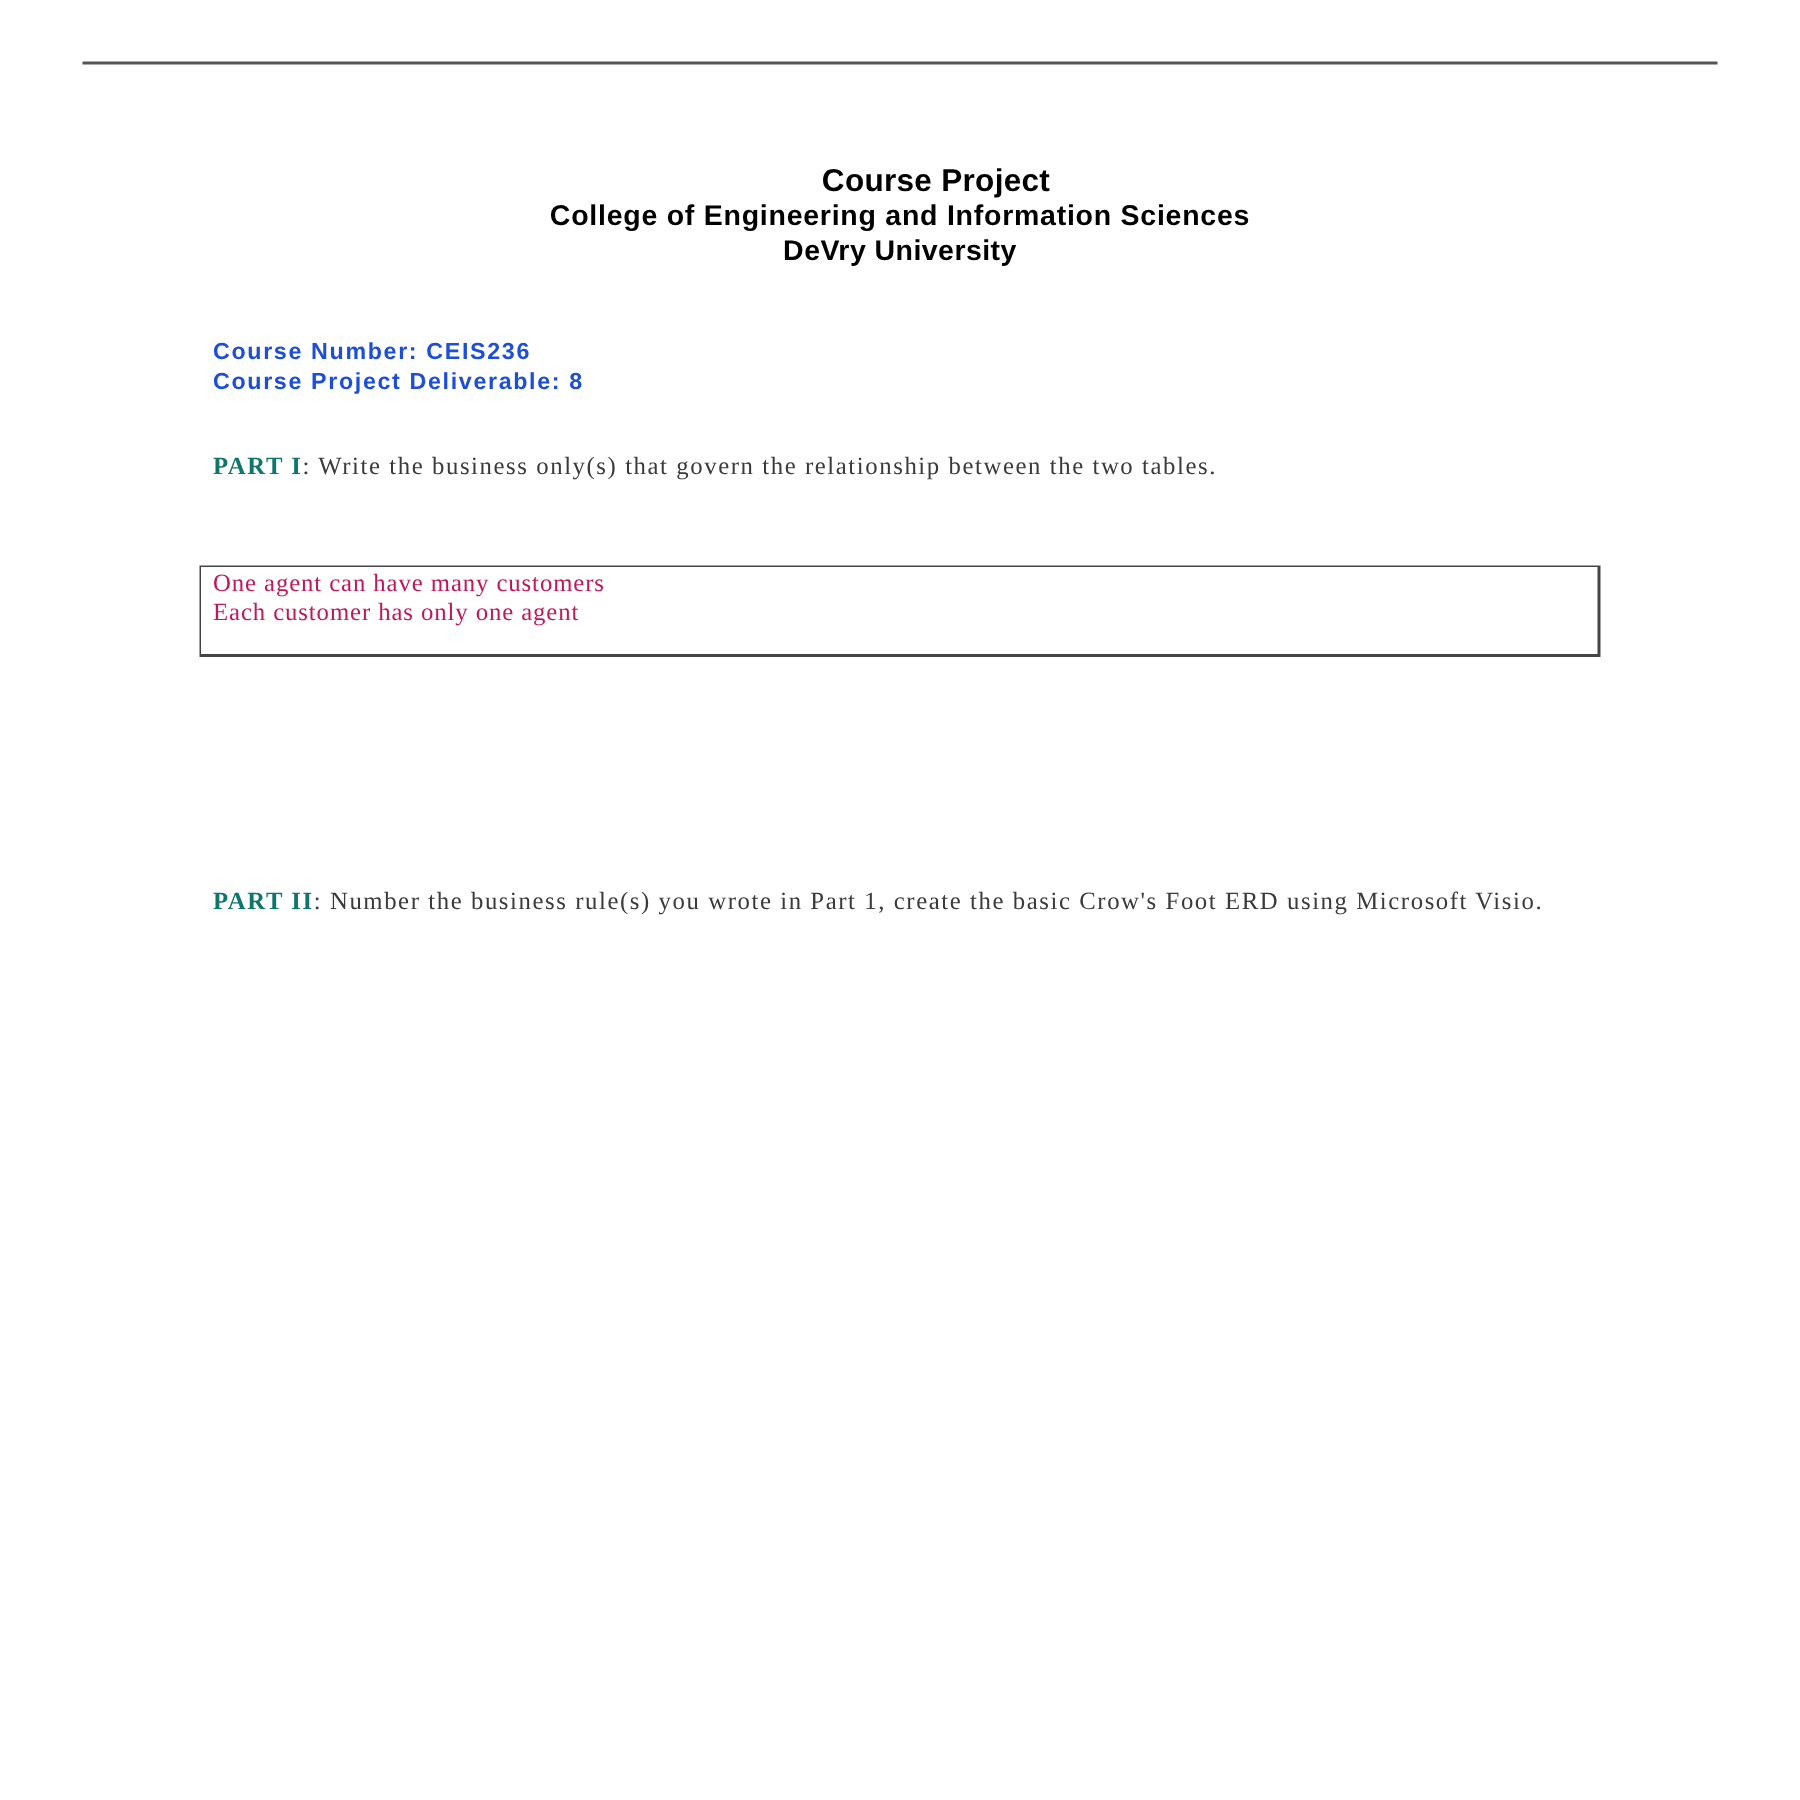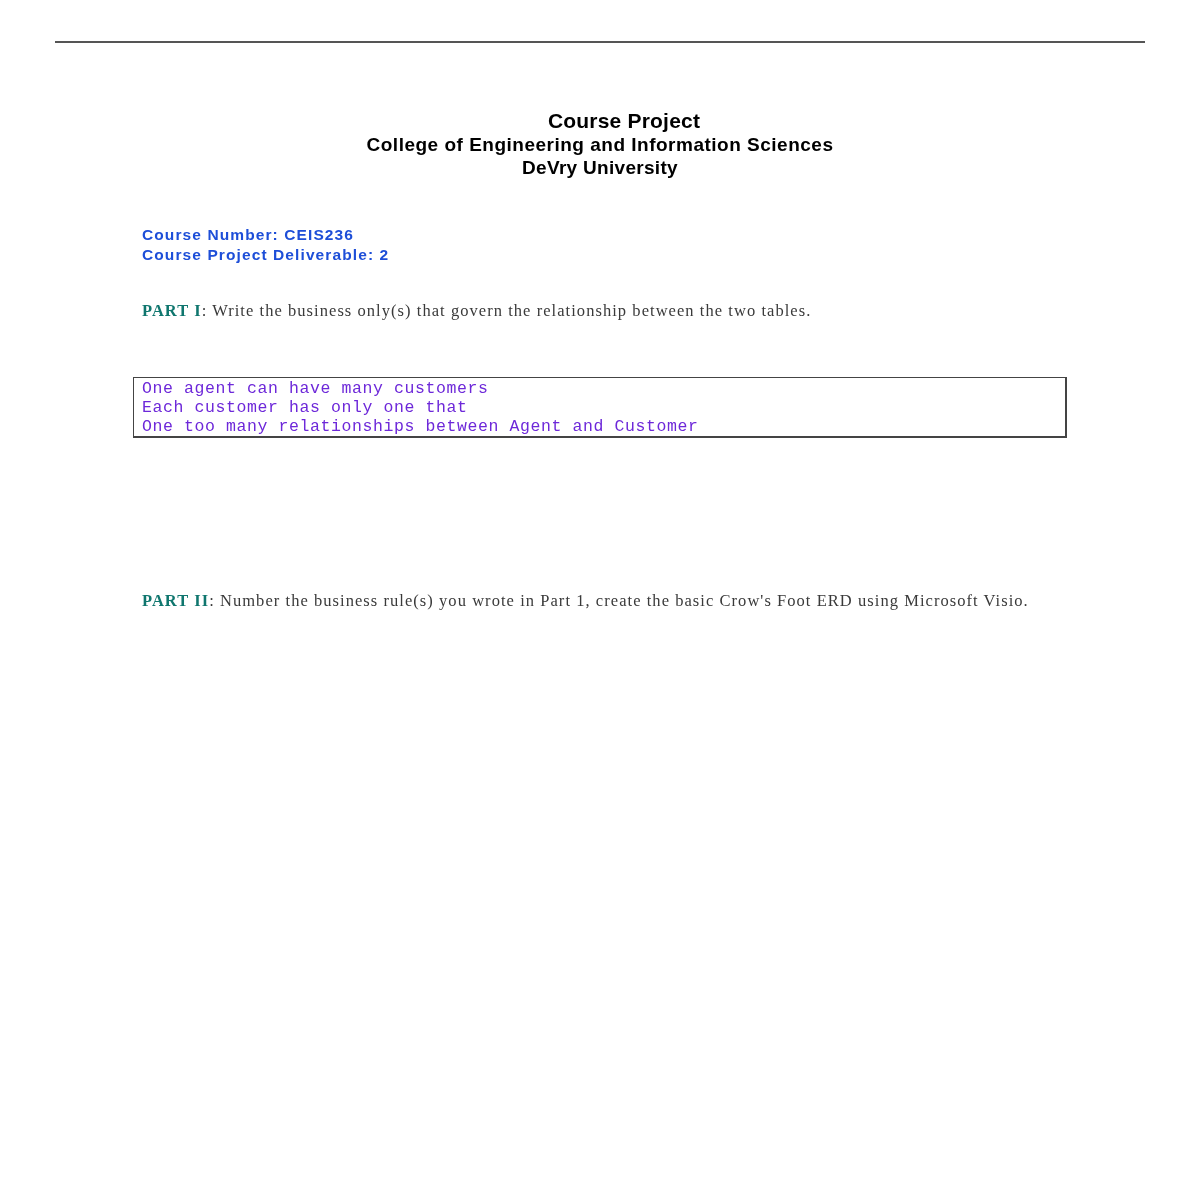--- a/index.html
+++ b/index.html
@@ -89,52 +89,51 @@
       width: 931px;
       height: 58px;
       border: 1.5px solid #444444;
       border-right: 2.5px solid #444444;
       border-bottom: 2px solid #444444;
       box-sizing: content-box;
     }
     .rules-box .rule {
       position: relative;
       left: 8px;
-      font-family: Liberation Mono, monospace;
+      font-family: Liberation Serif, serif;
       font-size: 16.5px;
       line-height: 19px;
       letter-spacing: 0.6px;
-      color: #6d28d9;
+      color: #be185d;
       white-space: nowrap;
     }
     .rules-box .rule:first-child {
       margin-top: 1px;
     }
   </style>
 </head>
 <body>
 
 <div class="top-rule"></div>
 
 <div class="title-block">
   <span class="title-line title-main">Course Project</span>
   <span class="title-line title-college">College of Engineering and Information Sciences</span>
   <span class="title-line title-sub">DeVry University</span>
 </div>
 
 <div class="course-info">
   <div>Course Number: CEIS236</div>
-  <div>Course Project Deliverable: 2</div>
+  <div>Course Project Deliverable: 8</div>
 </div>
 
 <div class="part part-1">
   <span class="part-label">PART I</span><span>:</span><span> Write the business only(s) that govern the relationship between the two tables.</span>
 </div>
 
 <div class="rules-box">
   <div class="rule">One agent can have many customers</div>
-  <div class="rule">Each customer has only one that</div>
-  <div class="rule">One too many relationships between Agent and Customer</div>
+  <div class="rule">Each customer has only one agent</div>
 </div>
 
 <div class="part part-2">
   <span class="part-label">PART II</span><span>:</span><span> Number the business rule(s) you wrote in Part 1, create the basic Crow's Foot ERD using Microsoft Visio.</span>
 </div>
 
 </body></html>

